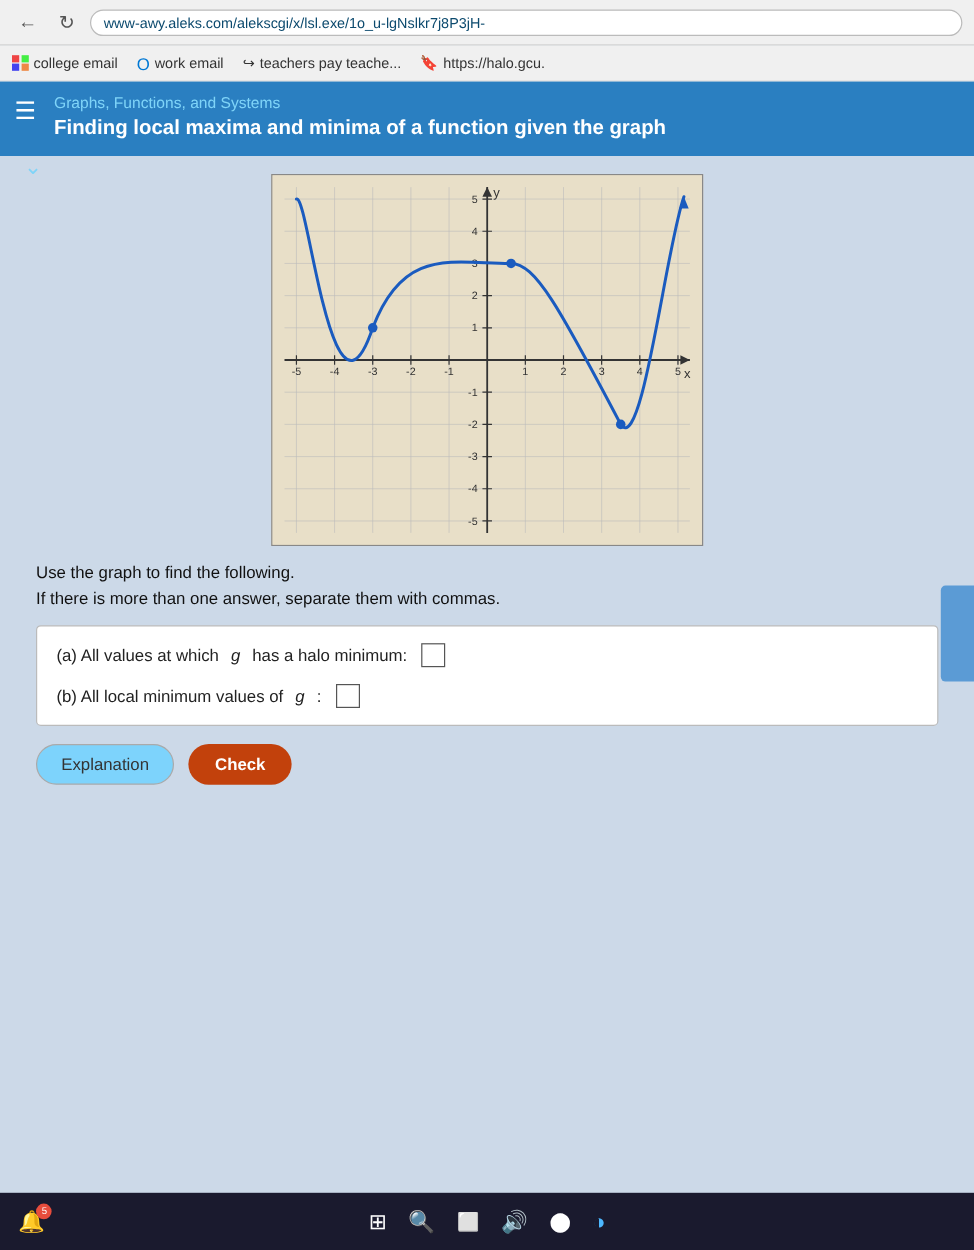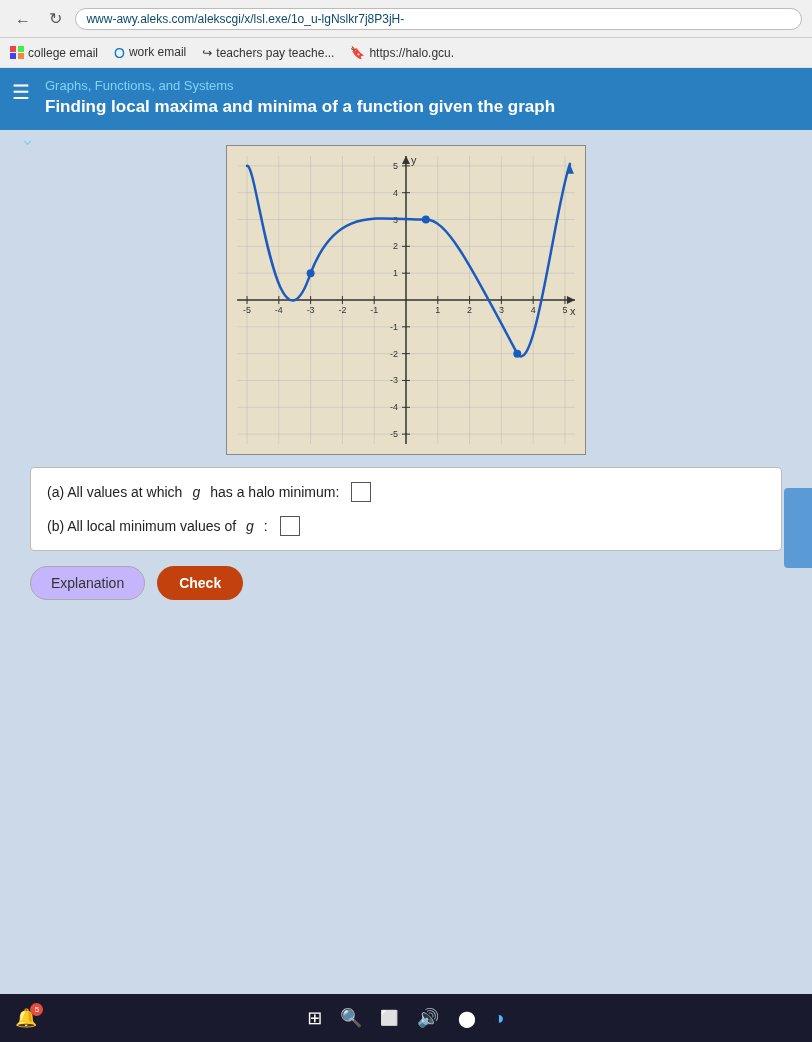--- a/index.html
+++ b/index.html
@@ -47,21 +47,21 @@
       display: flex;
       align-items: center;
       padding: 0 10px;
       gap: 16px;
       border-bottom: 1px solid #ddd;
       font-size: 12px;
       color: #333;
     }
     .bookmark-item {
       display: flex;
-      align-items: flex-start;
+      align-items: center;
       gap: 4px;
       cursor: pointer;
     }
 
     
     .main-content {
       background: #ccd9e8;
       min-height: calc(1042px - 68px - 48px);
       padding: 0;
       position: relative;
@@ -160,21 +160,21 @@
       margin-left: 2px;
     }
 
     
     .buttons-row {
       display: flex;
       gap: 12px;
       margin: 15px 10px 10px 10px;
     }
     .btn-explanation {
-      background: #c4b5fd;
+      background: #7dd3fc;
       border: 1px solid #aaa;
       border-radius: 20px;
       padding: 8px 20px;
       font-size: 14px;
       cursor: pointer;
       color: #333;
     }
     .btn-check {
       background: #c2410c;
       border: none;
@@ -391,20 +391,24 @@
         <polygon points="345,18 341,28 349,28" fill="#1a5bbf"></polygon>
 
         <circle cx="84" cy="128" r="4" fill="#1a5bbf"></circle>
 
         <circle cx="200" cy="74" r="4" fill="#1a5bbf"></circle>
 
         <circle cx="292" cy="209" r="4" fill="#1a5bbf"></circle>
       </svg>
     </div>
 
+    <div class="instructions">
+      <span>Use the graph to find the following.</span><br>
+      <span>If there is more than one answer, separate them with commas.</span>
+    </div>
 
     <div class="question-box">
       <div class="question-row">
         <span>(a) All values at which</span>
         <em>g</em>
         <span>has a halo minimum:</span>
         <span class="answer-box"></span>
       </div>
       <div class="question-row">
         <span>(b) All local minimum values of</span>

